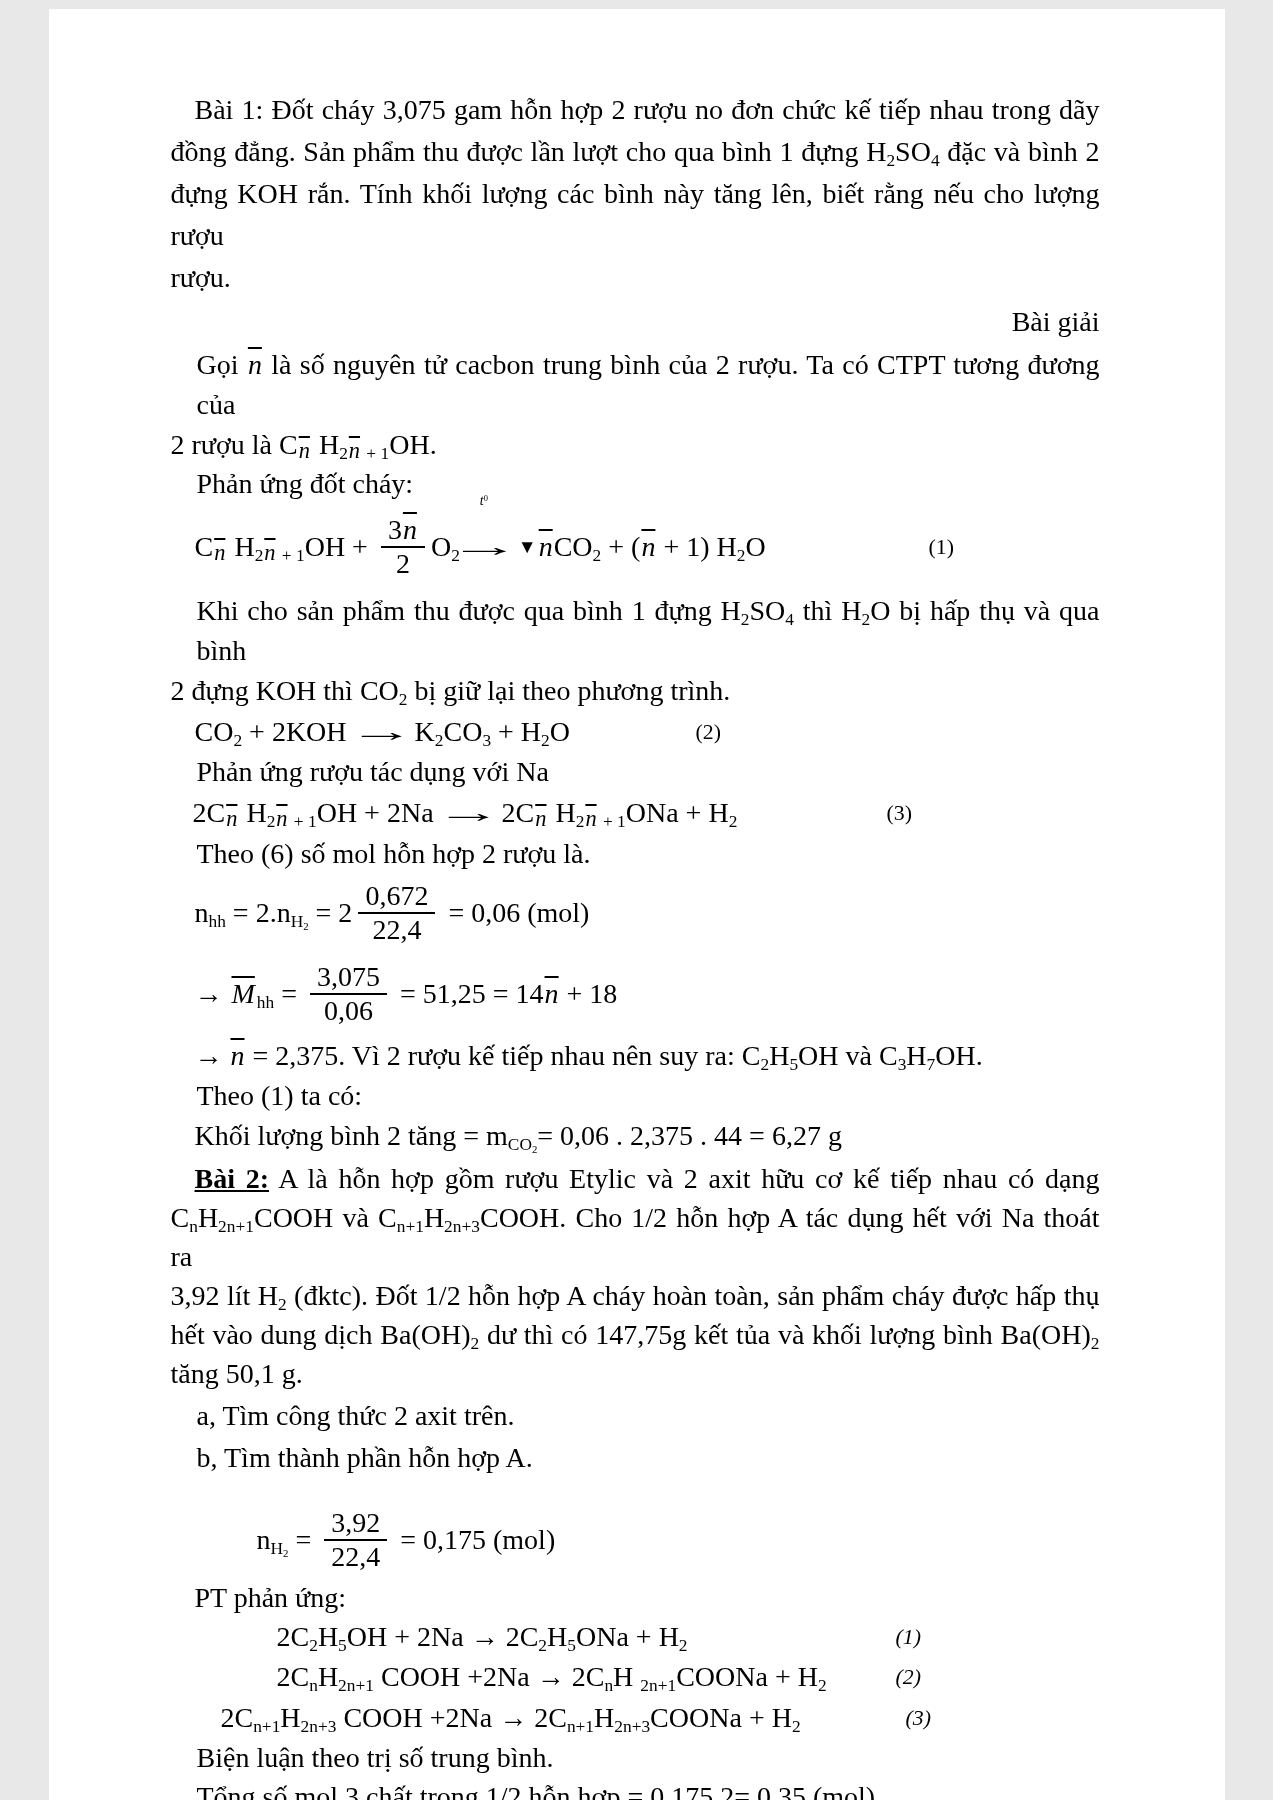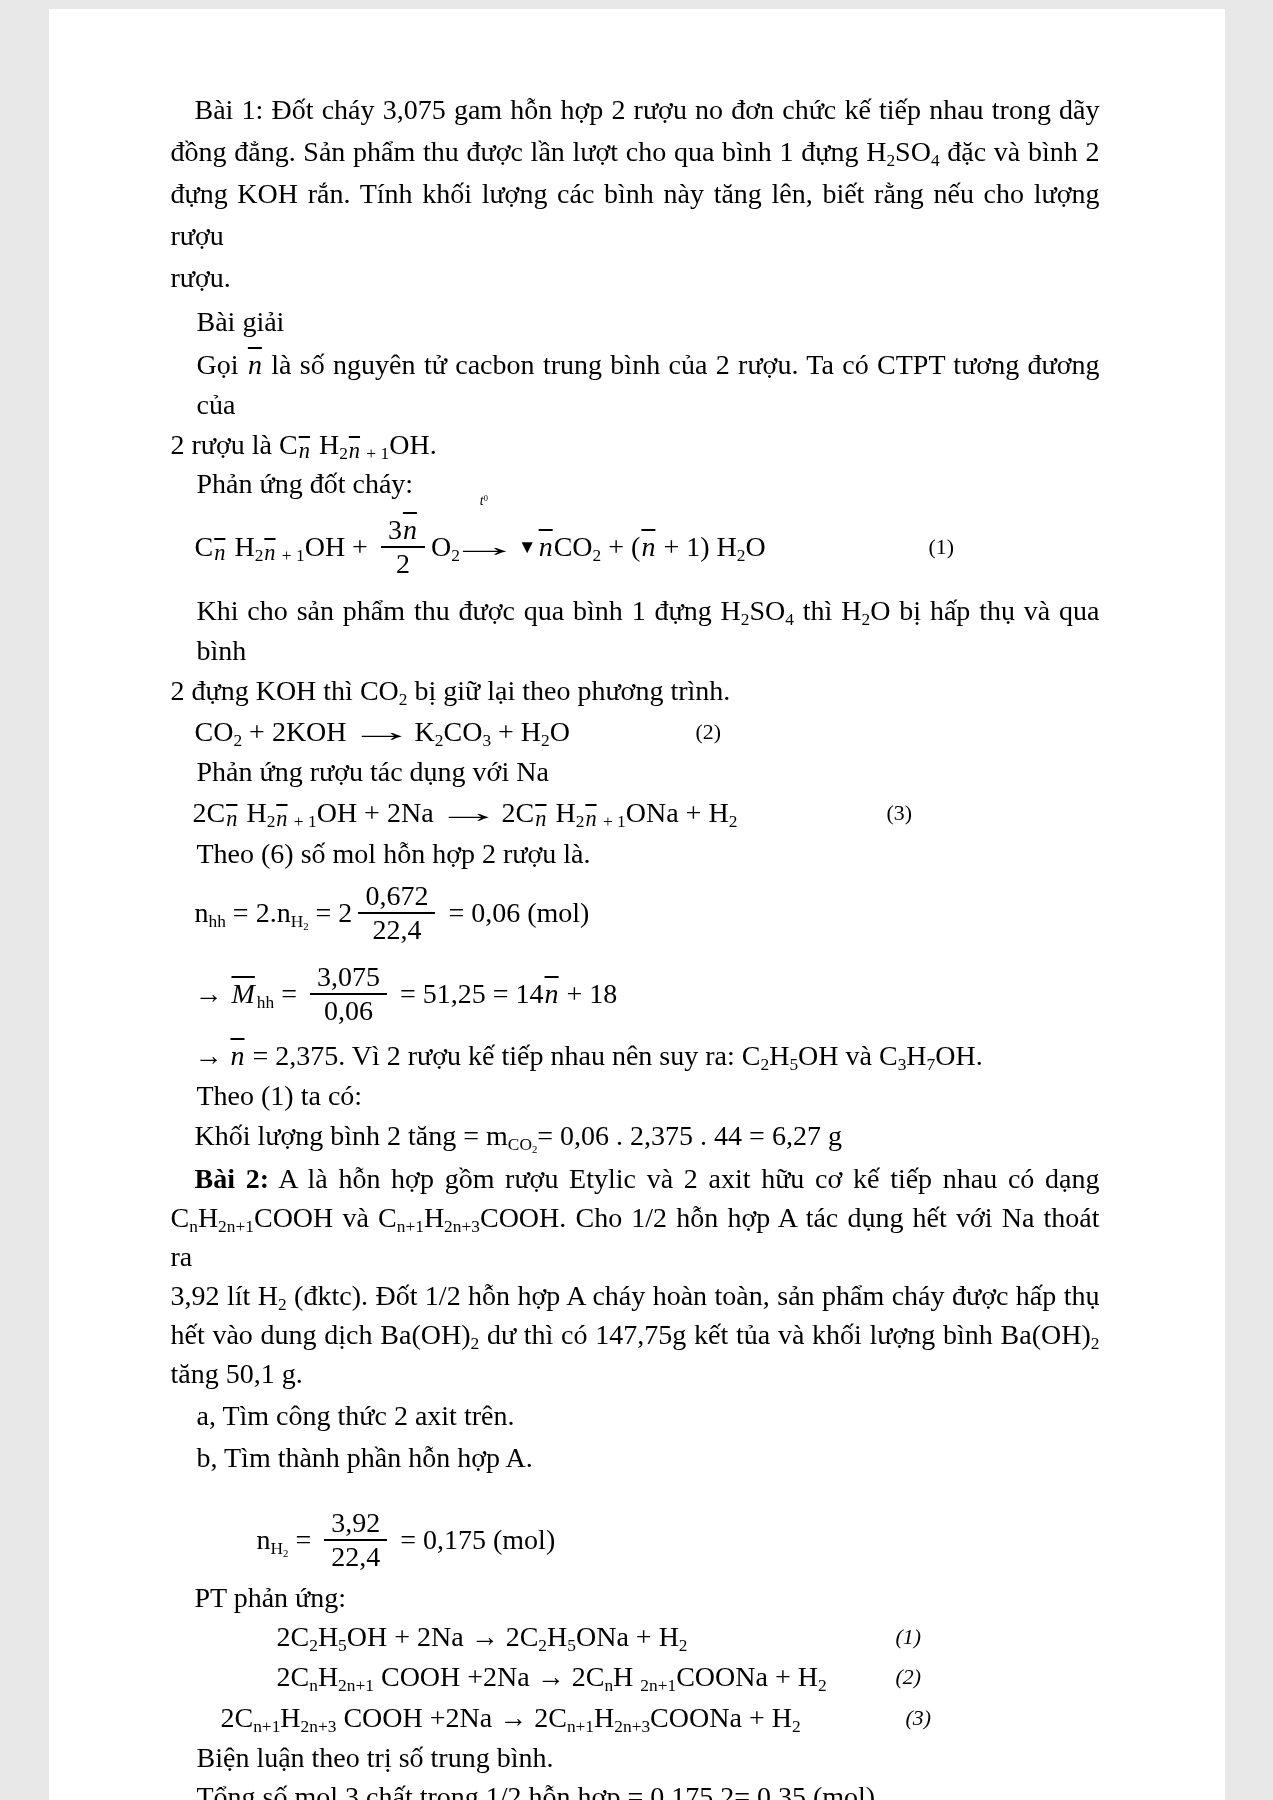--- a/index.html
+++ b/index.html
@@ -5,21 +5,21 @@
   html,body{margin:0;padding:0;background:#e8e8e8;}
   .page{
     width:1176px;height:1800px;background:#ffffff;position:relative;
     margin:9px auto;box-sizing:border-box;
     padding:80px 125px 0 122px;overflow:hidden;
     font-family:"Liberation Serif","DejaVu Serif",serif;
     font-size:28px;color:#000;
   }
   .blk{position:relative;line-height:40px;white-space:normal;}
   .jline{text-align:justify;text-align-last:justify;text-justify:inter-word;}
-  .bold{font-weight:bold;}
+  .bold{font-weight:bold;text-decoration:underline;}
   .ital{font-style:italic;}
   .sb{font-size:0.62em;position:relative;top:0.28em;line-height:0;}
   .sp{font-size:0.6em;position:relative;top:-0.55em;line-height:0;}
   .nbar{font-style:italic;text-decoration:overline;padding:0 1px;}
   .nbs{font-size:0.8em;position:relative;top:0.18em;margin:0 2px 0 1px;font-style:italic;text-decoration:overline;line-height:0;}
   .mbar{font-style:italic;text-decoration:overline;padding:0 2px;}
   .tri{font-size:0.68em;position:relative;top:-0.14em;margin:0 1px 0 4px;line-height:0;}
   .frac{display:inline-block;vertical-align:middle;text-align:center;margin:0 6px;transform:translateY(-3px);}
   .fn{display:block;padding:0 7px 1px;border-bottom:2px solid #000;line-height:1.05;}
   .fd{display:block;padding-top:1px;line-height:1.05;}
@@ -32,21 +32,21 @@
 </style>
 </head>
 <body>
 
 <div class="page">
   <div id="content">
       <div class="blk jline" style="padding-left: 24px; line-height: 42px;">Bài 1: Đốt cháy 3,075 gam hỗn hợp 2 rượu no đơn chức kế tiếp nhau trong dãy</div>
       <div class="blk jline" style="line-height: 42px;">đồng đẳng. Sản phẩm thu được lần lượt cho qua bình 1 đựng H<span class="sb">2</span>SO<span class="sb">4</span> đặc và bình 2</div>
       <div class="blk jline" style="line-height: 42px;">đựng KOH rắn. Tính khối lượng các bình này tăng lên, biết rằng nếu cho lượng rượu</div>
       <div class="blk" style="line-height: 42px;">rượu.</div>
-      <div class="blk" style="padding-left: 26px; margin-top: 2px; line-height: 42px;">Bài giải</div>
+      <div class="blk" style="padding-left: 26px; margin-top: 2px; line-height: 42px; text-align: right;">Bài giải</div>
       <div class="blk jline" style="padding-left: 26px; margin-top: 2px; line-height: 40px;">Gọi <span class="nbar">n</span> là số nguyên tử cacbon trung bình của 2 rượu. Ta có CTPT tương đương của</div>
       <div class="blk" style="line-height: 40px;">2 rượu là C<span class="nbs">n</span> H<span class="sb">2</span><span class="nbs">n</span><span class="sb"> + 1</span>OH.</div>
       <div class="blk" style="padding-left: 26px; line-height: 38px;">Phản ứng đốt cháy:</div>
       <div class="blk" style="padding-left: 24px; line-height: 88px;">C<span class="nbs">n</span> H<span class="sb">2</span><span class="nbs">n</span><span class="sb"> + 1</span>OH + <span class="frac"><span class="fn">3<span class="nbar">n</span></span><span class="fd">2</span></span>O<span class="sb">2</span><span class="larrow"><span class="albl"><span class="ital">t</span><span class="sp">0</span></span><span class="ashaft">→</span></span><span class="tri">▼</span><span class="nbar">n</span>CO<span class="sb">2</span> + (<span class="nbar">n</span> + 1) H<span class="sb">2</span>O<span class="eqlabel" style="left: 758px;">(1)</span></div>
       <div class="blk jline" style="padding-left: 26px; line-height: 40px;">Khi cho sản phẩm thu được qua bình 1 đựng H<span class="sb">2</span>SO<span class="sb">4</span> thì H<span class="sb">2</span>O bị hấp thụ và qua bình</div>
       <div class="blk" style="line-height: 40px;">2 đựng KOH thì CO<span class="sb">2</span> bị giữ lại theo phương trình.</div>
       <div class="blk" style="padding-left: 24px; line-height: 42px;">CO<span class="sb">2</span> + 2KOH<span class="lar">→</span>K<span class="sb">2</span>CO<span class="sb">3</span>  +  H<span class="sb">2</span>O<span class="eqlabel" style="left: 525px;">(2)</span></div>
       <div class="blk" style="padding-left: 26px; line-height: 38px;">Phản ứng rượu tác dụng với Na</div>
       <div class="blk" style="padding-left: 22px; line-height: 44px;">2C<span class="nbs">n</span> H<span class="sb">2</span><span class="nbs">n</span><span class="sb"> + 1</span>OH + 2Na<span class="lar">→</span>2C<span class="nbs">n</span> H<span class="sb">2</span><span class="nbs">n</span><span class="sb"> + 1</span>ONa + H<span class="sb">2</span><span class="eqlabel" style="left: 716px;">(3)</span></div>
       <div class="blk" style="padding-left: 26px; line-height: 38px;">Theo (6) số mol hỗn hợp 2 rượu là.</div>

